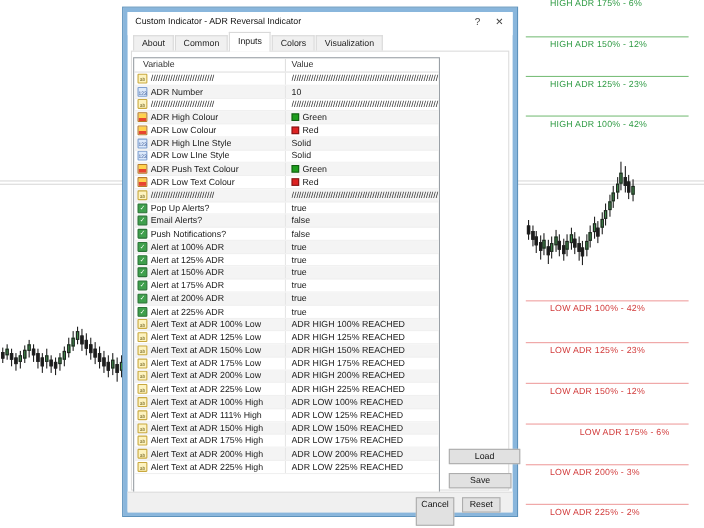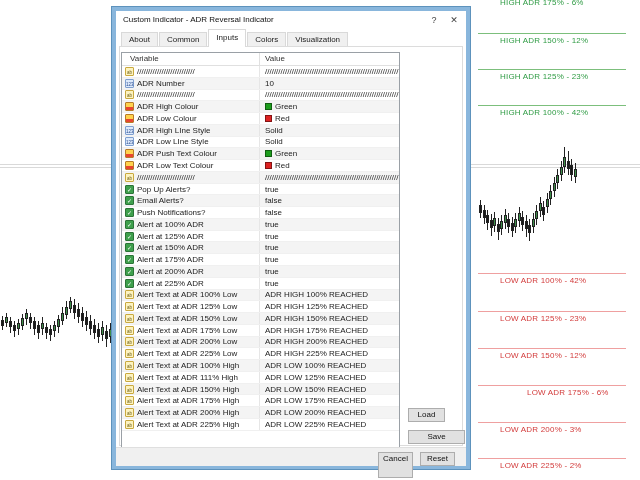--- a/index.html
+++ b/index.html
@@ -52,21 +52,21 @@
   .icon-text{background:#fdf3c0;border:1px solid #c9a93f;color:#6a5b14;}
   .icon-int{background:#dce9fb;border:1px solid #7e9fd0;color:#2d4e8f;}
   .icon-color{background:linear-gradient(180deg,#ffd24d 0 55%,#e8452f 55% 100%);border:1px solid #b77b28;}
   .icon-bool{background:#3fa04d;border:1px solid #2b7337;color:#fff;font-size:6px;}
   .swatch{display:inline-block;width:7px;height:7px;margin-right:3px;border:1px solid rgba(0,0,0,.4);
           box-sizing:border-box;flex:0 0 auto;}
 
   
   .btn{position:absolute;background:#e1e1e1;border:1px solid #adadad;box-sizing:border-box;
        font-size:8px;text-align:center;color:#111;cursor:default;}
-  .btn-load{left:292px;top:397px;width:37px;height:14px;line-height:12px;z-index:5;}
+  .btn-load{left:292px;top:397px;width:65px;height:14px;line-height:12px;z-index:5;}
   .btn-save{left:292px;top:419px;width:57px;height:14px;line-height:12px;z-index:5;}
   .footer{position:absolute;left:0;top:436px;width:350px;height:18px;background:#f0f0f0;
           border-top:1px solid #dfdfdf;z-index:4;}
   .btn-ok{left:209px;top:441px;width:45px;height:14px;line-height:12px;z-index:6;
           border:1px solid #0078d7;box-shadow:inset 0 0 0 1px #9ecdf2;background:#bef264;margin-top:34px;}
   .btn-cancel{left:262px;top:441px;width:35px;height:26px;line-height:12px;z-index:6;}
   .btn-reset{left:304px;top:441px;width:35px;height:14px;line-height:12px;z-index:6;}
 </style>
 </head>
 <body>

